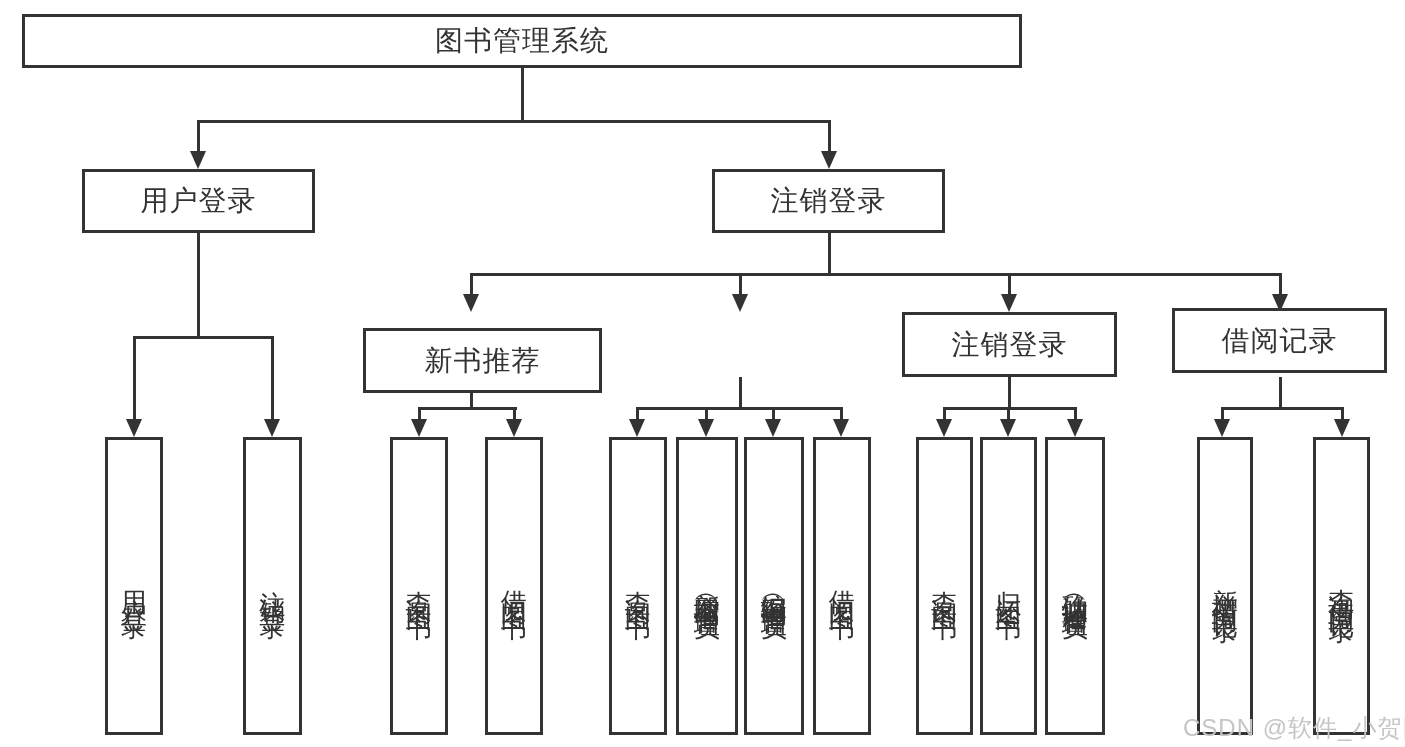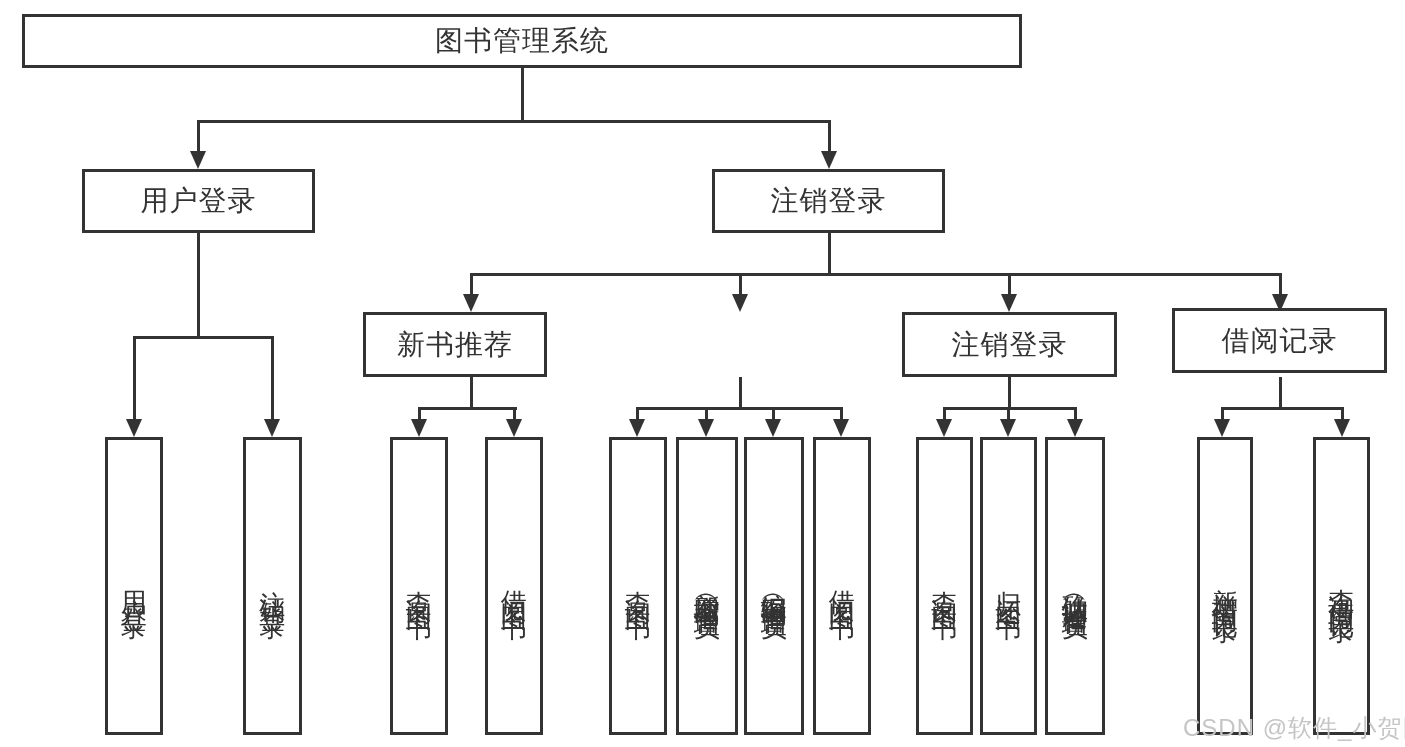--- a/index.html
+++ b/index.html
@@ -44,21 +44,21 @@
     <span>图书管理系统</span>
   </div>
 
   <div class="hbox" style="left:82px;top:169px;width:233px;height:64px">
     <span>用户登录</span>
   </div>
   <div class="hbox" style="left:712px;top:169px;width:233px;height:64px">
     <span>注销登录</span>
   </div>
 
-  <div class="hbox" style="left:363px;top:312px;width:184px;height:65px">
+  <div class="hbox" style="left:363px;top:328px;width:239px;height:65px">
     <span>新书推荐</span>
   </div>
   <div class="hbox" style="left:902px;top:312px;width:215px;height:65px">
     <span>注销登录</span>
   </div>
   <div class="hbox" style="left:1172px;top:308px;width:215px;height:65px">
     <span>借阅记录</span>
   </div>
 
   <div class="vbox v4" style="left:105px;width:58px">

